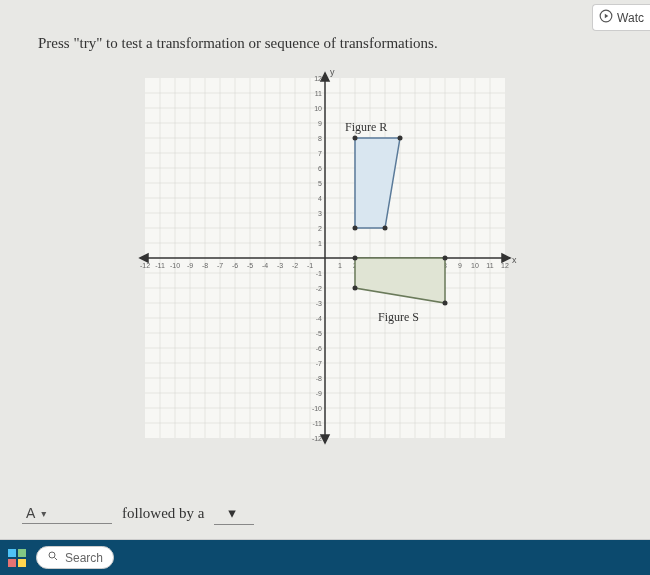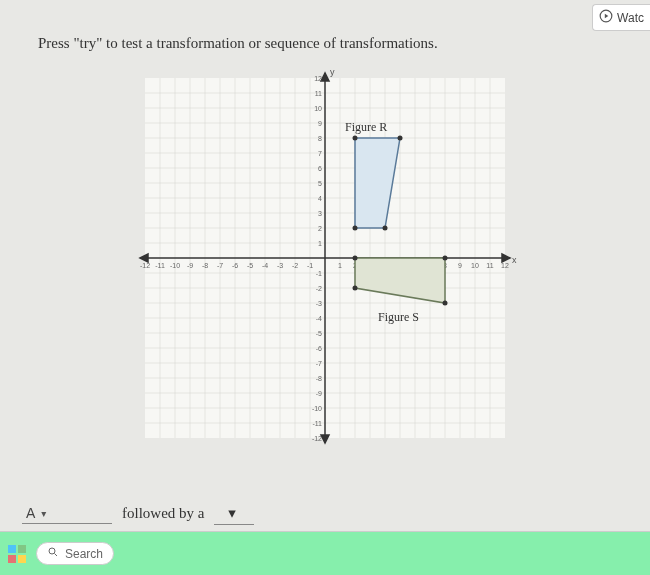--- a/index.html
+++ b/index.html
@@ -46,21 +46,21 @@
   color: #444;
 }
 .dropdown .chev { font-size: 10px; color: #555; }
 .dropdown2 {
   display: inline-flex; align-items: center; gap: 6px;
   border-bottom: 1px solid #888;
   padding: 2px 4px; min-width: 40px;
 }
 .taskbar {
   position: absolute; bottom: 0; left: 0; right: 0;
-  height: 44px; background: #86efac;
+  height: 36px; background: #0c4a6e;
   border-top: 1px solid #ccc;
   display: flex; align-items: center; gap: 10px;
   padding: 0 8px;
   font-family: Arial, sans-serif;
 }
 .start-icon {
   width: 18px; height: 18px;
   display: grid; grid-template-columns: 1fr 1fr; grid-template-rows: 1fr 1fr;
   gap: 2px;
 }

